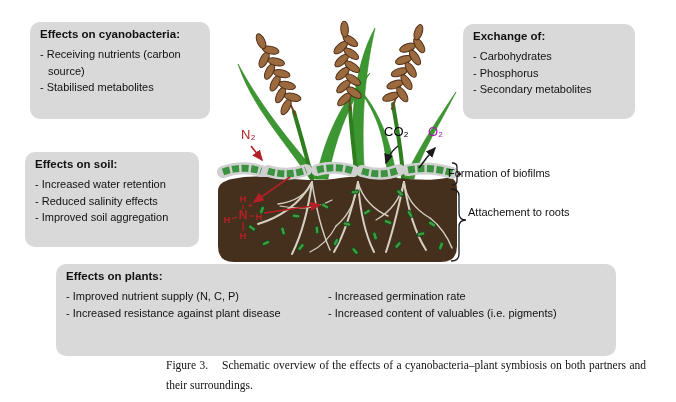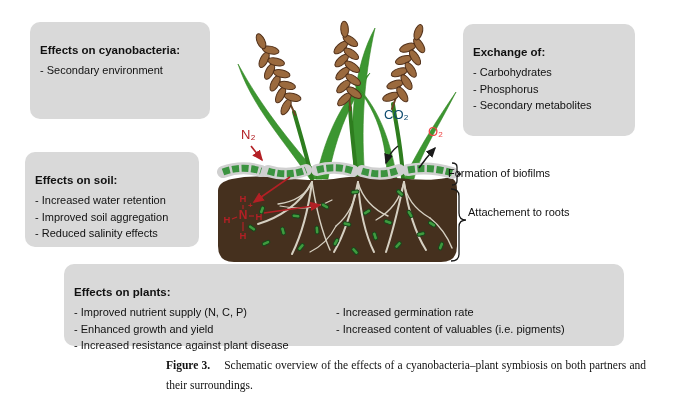--- a/index.html
+++ b/index.html
@@ -1,41 +1,41 @@
 <!DOCTYPE html>
 <html><head>
 <meta charset="utf-8">
 <style>
   html,body{margin:0;padding:0;background:#fff}
   *{box-sizing:border-box}
   .stage{position:relative;width:676px;height:402px;background:#fff;overflow:hidden;
          font-family:"Liberation Sans","DejaVu Sans",sans-serif;color:#111}
   .art{position:absolute;left:0;top:0}
-  .box{position:absolute;background:#d9d9d9;border-radius:10px;padding:20px 10px;
+  .box{position:absolute;background:#d9d9d9;border-radius:10px;padding:4px 10px;
        font-size:11px;line-height:1.5}
   .box-title{font-weight:bold;font-size:11.5px;margin-bottom:3px}
   .box-item{padding-left:8px;text-indent:-8px}
   .box-cyano{left:30px;top:22px;width:180px;height:97px}
-  .box-exchange{left:463px;top:24px;width:172px;height:112px}
+  .box-exchange{left:463px;top:24px;width:172px;height:95px}
   .box-soil{left:25px;top:152px;width:174px;height:95px}
-  .box-plants{left:64px;top:264px;width:560px;height:82px}
+  .box-plants{left:56px;top:264px;width:560px;height:92px}
   .cols{display:flex}
   .col-left{width:262px}
   .col-right{flex:1}
   .lbl{position:absolute;font-size:13px;white-space:nowrap}
   .lbl-n2{left:241px;top:127px;color:#b32025}
-  .lbl-co2{left:384px;top:107px;color:#0c4a6e}
-  .lbl-o2{left:428px;top:124px;color:#ef4444}
+  .lbl-co2{left:384px;top:124px;color:#000000}
+  .lbl-o2{left:428px;top:124px;color:#a21caf}
   .anno{position:absolute;font-size:11px;white-space:nowrap}
   .anno-biofilm{left:448px;top:167px}
   .anno-roots{left:468px;top:205px;line-height:14px}
   .caption{position:absolute;left:166px;top:356px;width:480px;
            font-family:"Liberation Serif","DejaVu Serif",serif;
            font-size:11.5px;line-height:1.7;text-align:justify}
-  .cap-label{font-weight:bold;margin-right:14px}
+  .cap-label{font-weight:normal;margin-right:14px}
   .nh4t{font-size:9.5px;font-weight:bold;fill:#b32025;text-anchor:middle}
   .nh4n{font-size:12px;font-weight:bold;fill:#b32025;text-anchor:middle}
   .nh4p{font-size:8px;font-weight:bold;fill:#b32025}
 </style>
 </head>
 <body>
 
 <div class="stage">
 
   <svg class="art" width="676" height="402" viewBox="0 0 676 402">
@@ -171,43 +171,43 @@
     </g>
 
     <g stroke="#1a1a1a" stroke-width="1.3" fill="none">
       <path d="M452,163 Q457,163 457,167 L457,170 Q457,174 461,174 Q457,174 457,178 L457,181 Q457,185 452,185"></path>
       <path d="M451,189 Q459,189 459,196 L459,213 Q459,220 466,220 Q459,220 459,227 L459,254 Q459,261 451,261"></path>
     </g>
   </svg>
 
   <div class="box box-cyano">
     <div class="box-title">Effects on cyanobacteria:</div>
-    <div class="box-item">- Secondary environment</div>
+    <div class="box-item">- Receiving nutrients (carbon source)</div>
+    <div class="box-item">- Stabilised metabolites</div>
   </div>
 
   <div class="box box-exchange">
     <div class="box-title">Exchange of:</div>
     <div class="box-item">- Carbohydrates</div>
     <div class="box-item">- Phosphorus</div>
     <div class="box-item">- Secondary metabolites</div>
   </div>
 
   <div class="box box-soil">
     <div class="box-title">Effects on soil:</div>
     <div class="box-item">- Increased water retention</div>
+    <div class="box-item">- Reduced salinity effects</div>
     <div class="box-item">- Improved soil aggregation</div>
-    <div class="box-item">- Reduced salinity effects</div>
   </div>
 
   <div class="box box-plants">
     <div class="box-title">Effects on plants:</div>
     <div class="cols">
       <div class="col-left">
         <div class="box-item">- Improved nutrient supply (N, C, P)</div>
-        <div class="box-item">- Enhanced growth and yield</div>
         <div class="box-item">- Increased resistance against plant disease</div>
       </div>
       <div class="col-right">
         <div class="box-item">- Increased germination rate</div>
         <div class="box-item">- Increased content of valuables (i.e. pigments)</div>
       </div>
     </div>
   </div>
 
   <div class="lbl lbl-n2">N₂</div>

